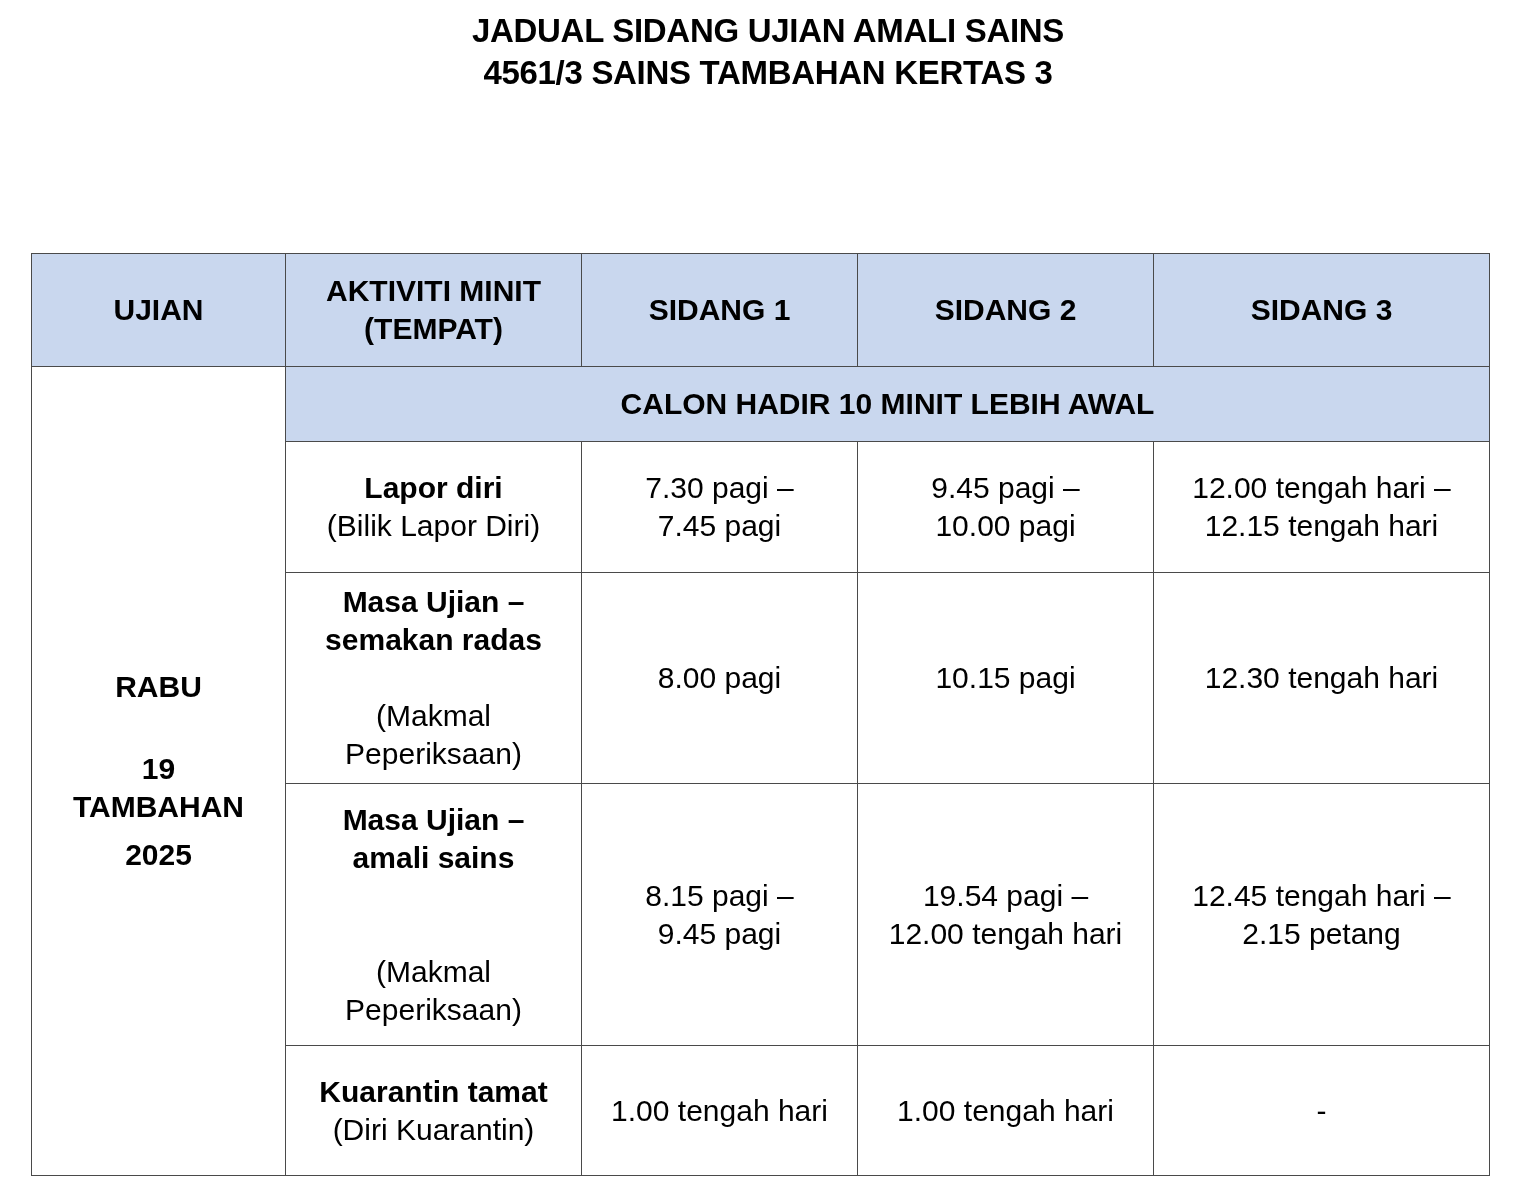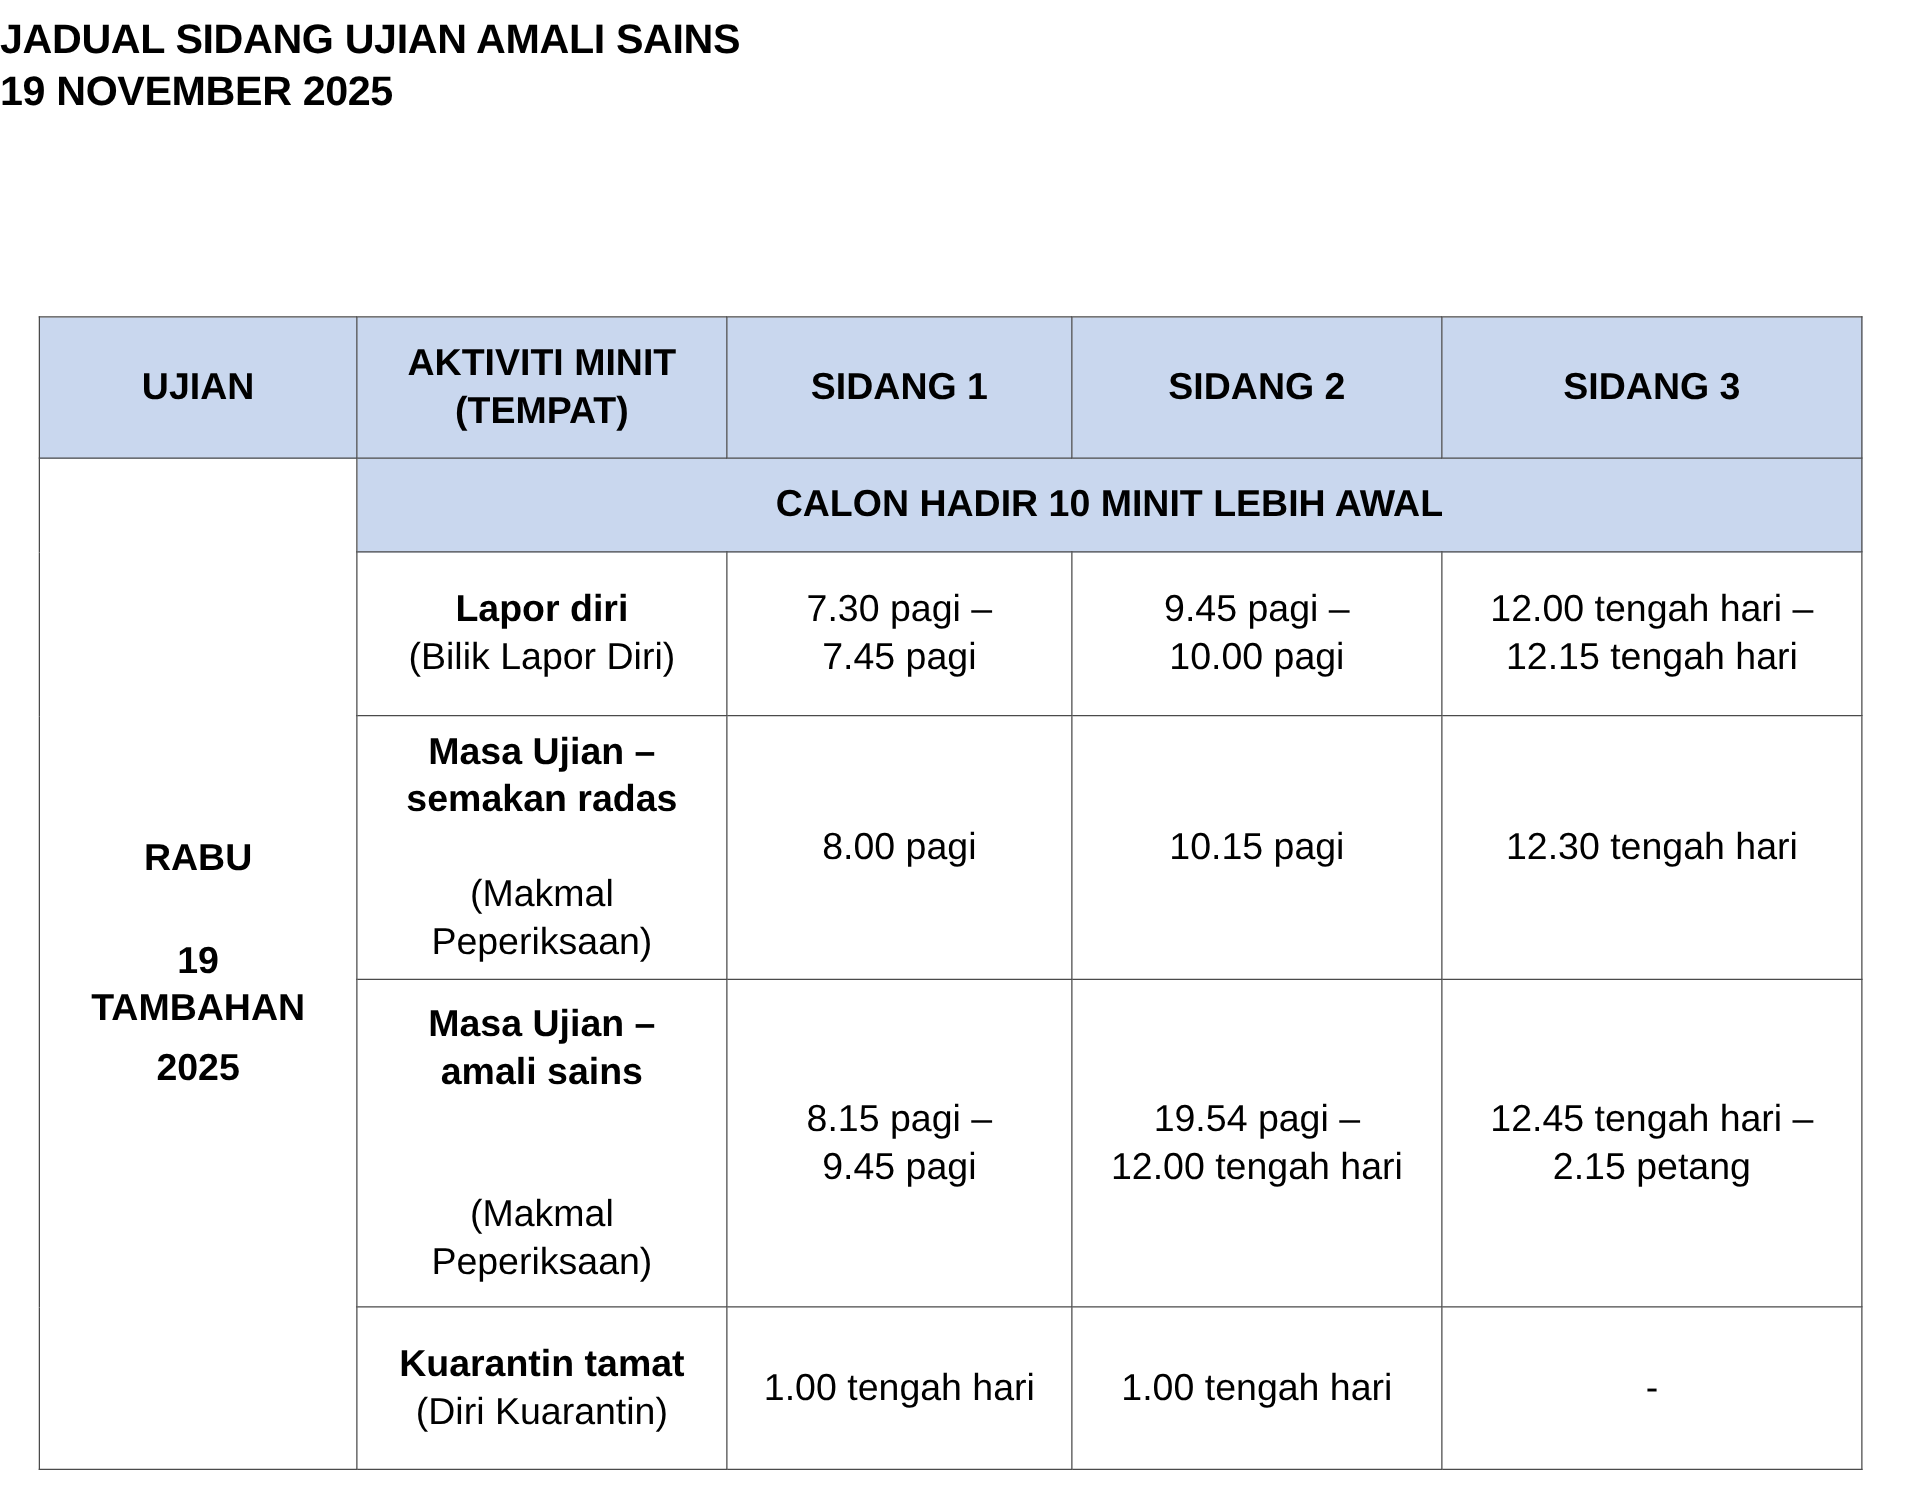--- a/index.html
+++ b/index.html
@@ -2,21 +2,21 @@
 <html><head>
 <meta charset="utf-8">
 <style>
   html, body { margin: 0; padding: 0; background: #ffffff; }
   body {
     width: 1536px; height: 1197px; position: relative; overflow: hidden;
     font-family: "Liberation Sans", sans-serif; color: #000;
   }
   .title-block {
     position: absolute; left: 0; top: 10px; width: 1536px;
-    text-align: left; font-weight: bold; font-size: 33px; line-height: 41.5px;
+    text-align: center; font-weight: bold; font-size: 33px; line-height: 41.5px;
     letter-spacing: -0.3px;
   }
   .title-line { display: block; }
   table.schedule {
     position: absolute; left: 31px; top: 253px;
     width: 1458px; border-collapse: collapse; table-layout: fixed;
   }
   table.schedule td, table.schedule th {
     border: 1.5px solid #4a4a4a; text-align: center; vertical-align: middle;
     padding: 0 6px; font-size: 30px; line-height: 38px;
@@ -30,21 +30,21 @@
   .gap-lg { display: block; height: 76px; }
   .spacious { line-height: 56px; }
   .date-cell { font-weight: bold; font-size: 31px; }
   .date-cell .blk { display: block; }
 </style>
 </head>
 <body>
 
 <div class="title-block">
   <span class="title-line">JADUAL SIDANG UJIAN AMALI SAINS</span>
-  <span class="title-line">19 NOVEMBER 2025</span>
+  <span class="title-line">4561/3 SAINS TAMBAHAN KERTAS 3</span>
 </div>
 
 <table class="schedule">
   <colgroup>
     <col style="width:254px">
     <col style="width:296px">
     <col style="width:276px">
     <col style="width:296px">
     <col style="width:336px">
   </colgroup>

